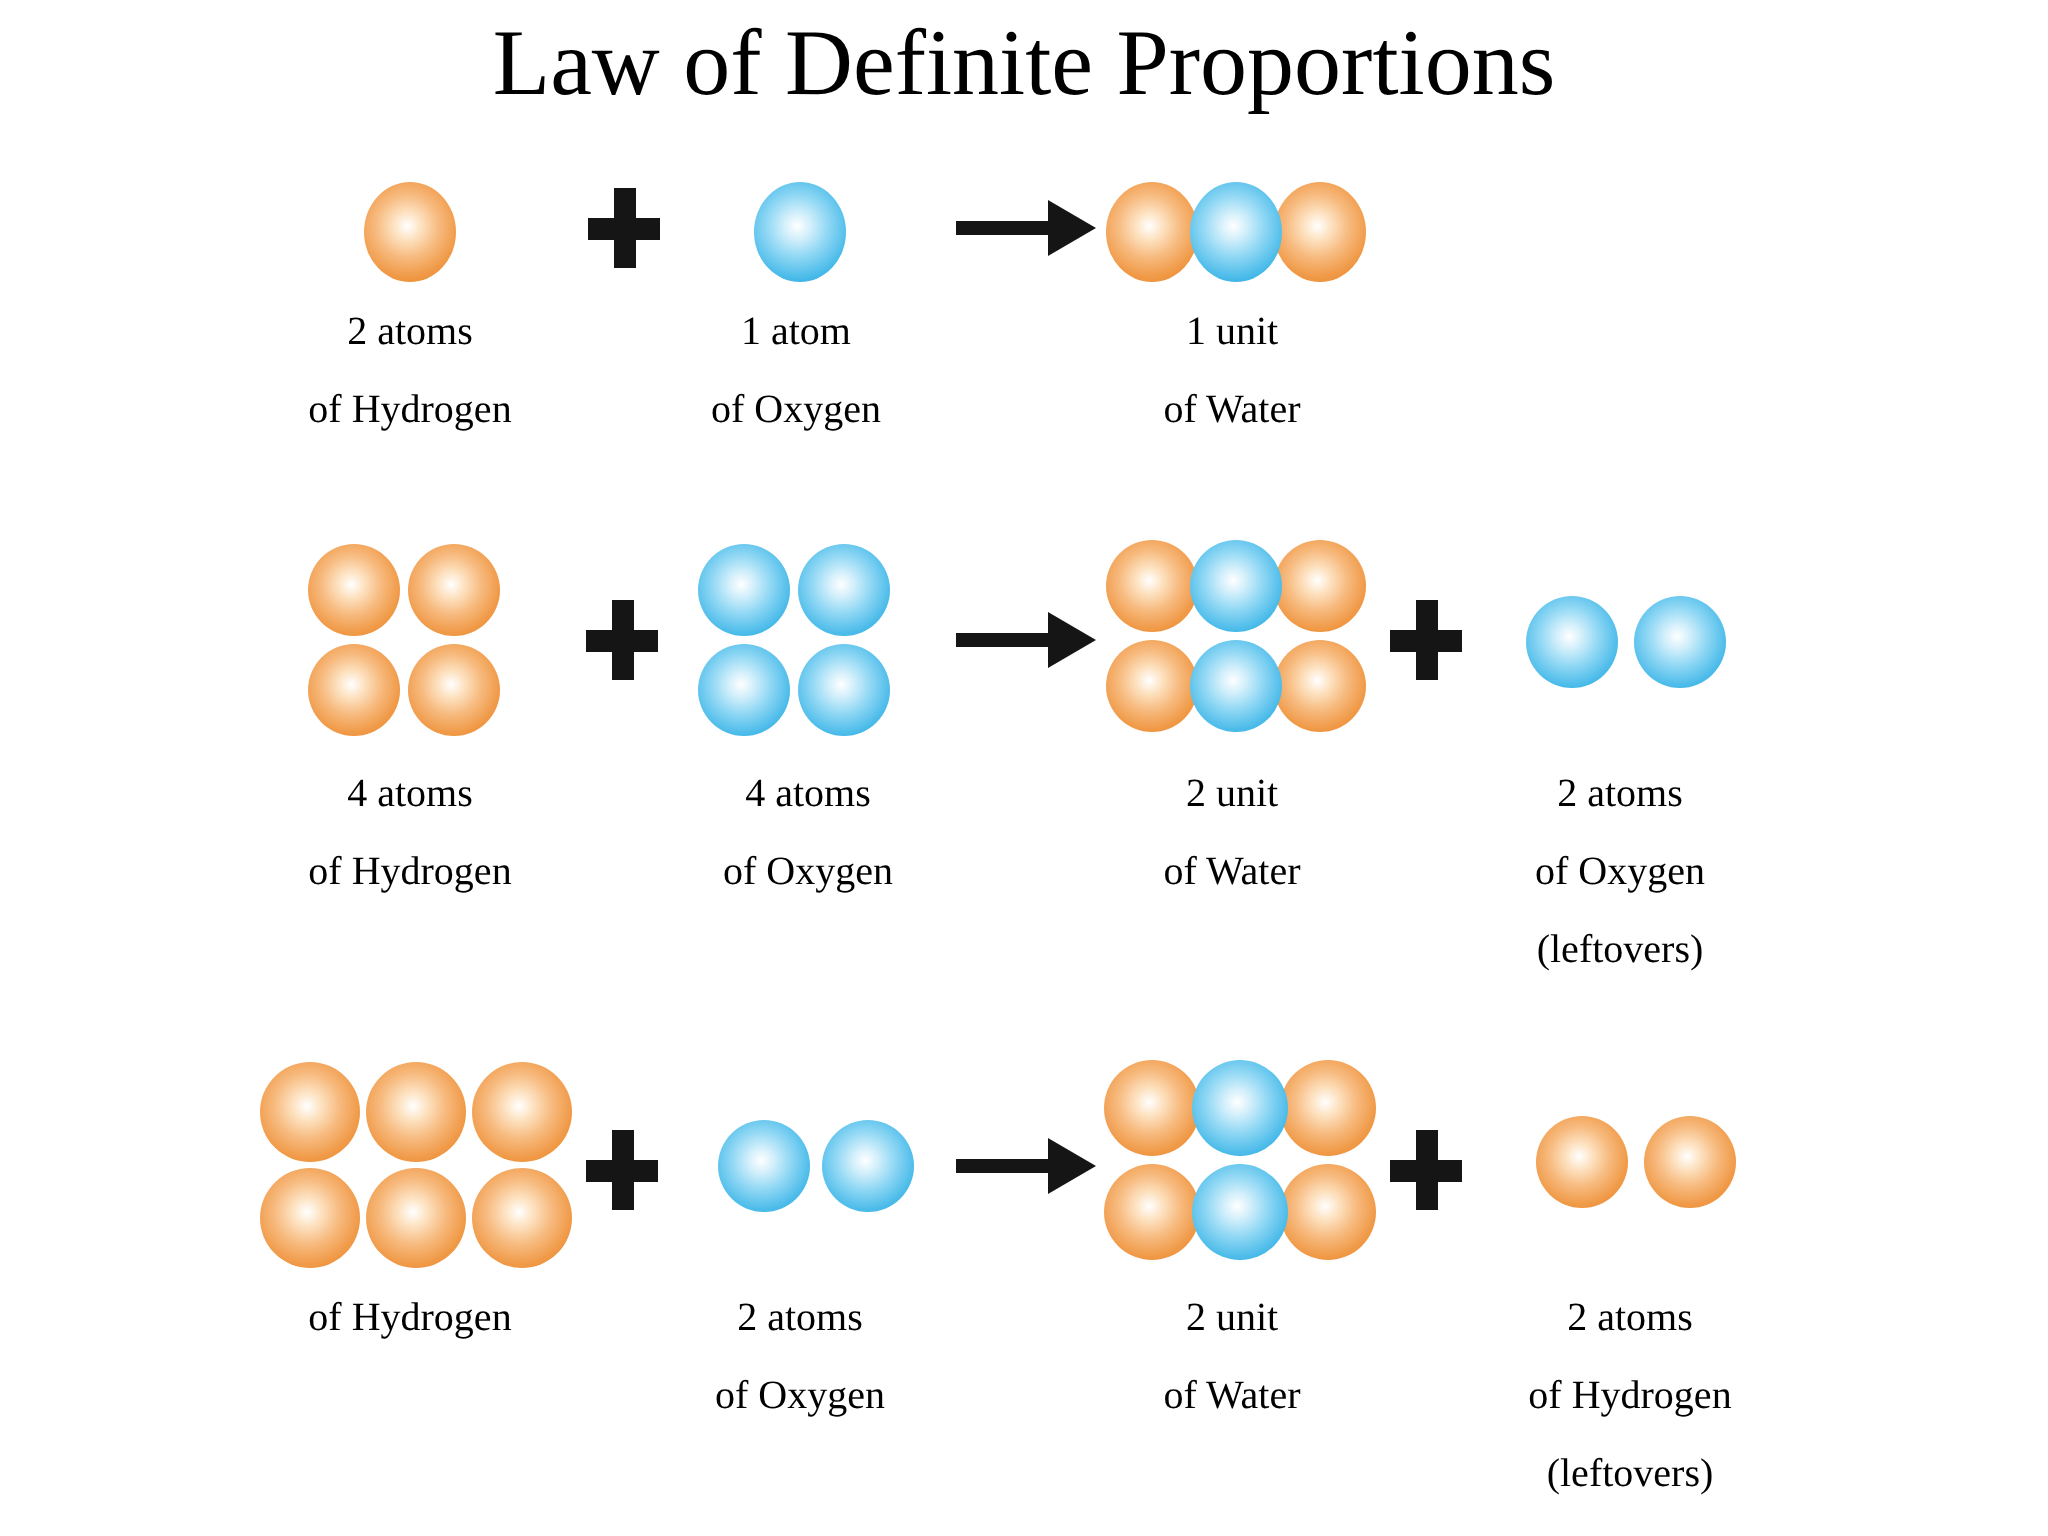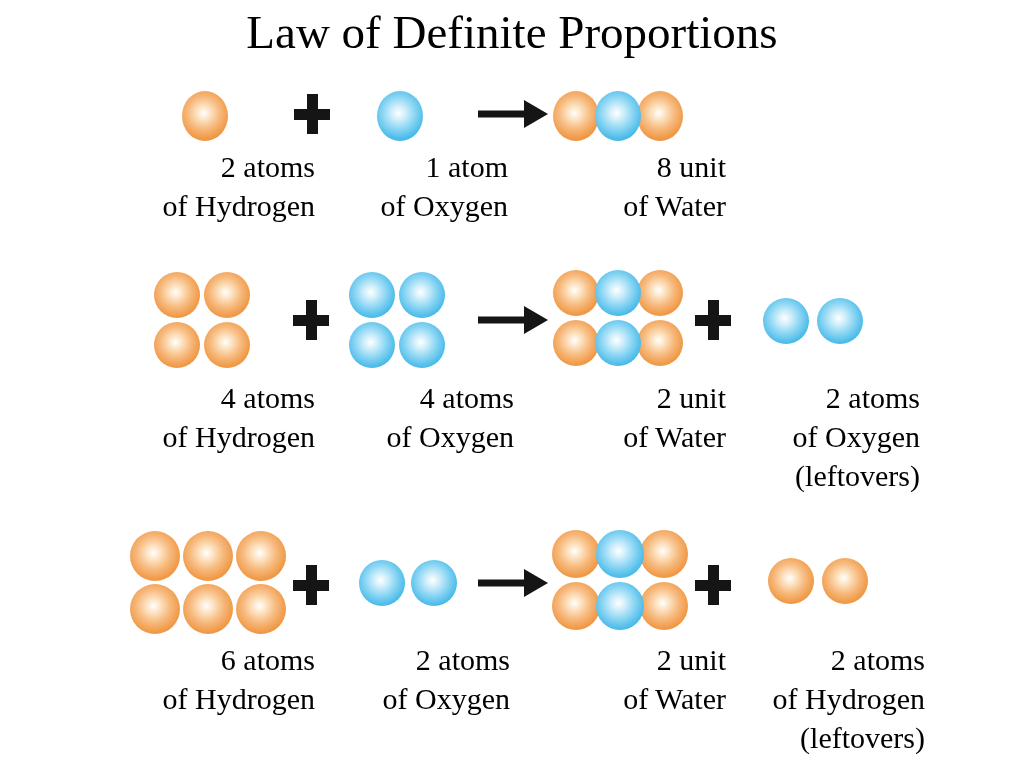--- a/index.html
+++ b/index.html
@@ -44,22 +44,22 @@
   .plus::before{
     content:"";position:absolute;left:0;right:0;top:50%;
     height:11px;margin-top:-5.5px;background:#151515;
   }
   .plus::after{
     content:"";position:absolute;top:0;bottom:0;left:50%;
     width:11px;margin-left:-5.5px;background:#151515;
   }
   
   .label{
-    position:absolute;width:220px;text-align:right;
-    font-size:30px;line-height:39px;white-space:nowrap;
+    position:absolute;width:220px;text-align:center;
+    font-size:20px;line-height:39px;white-space:nowrap;
   }
   .arrow-svg{display:block;}
 </style>
 </head>
 <body>
 
 <div id="canvas">
 
   <div class="title">Law of Definite Proportions</div>
 
@@ -88,21 +88,21 @@
 
   <div class="label" style="left:95px;top:147px;">
     <div>2 atoms</div>
     <div>of Hydrogen</div>
   </div>
   <div class="label" style="left:288px;top:147px;">
     <div>1 atom</div>
     <div>of Oxygen</div>
   </div>
   <div class="label" style="left:506px;top:147px;">
-    <div>8 unit</div>
+    <div>1 unit</div>
     <div>of Water</div>
   </div>
 
   <div class="abs grid2x2" style="left:154px;top:272px;">
     <div class="sphere orange"></div>
     <div class="sphere orange"></div>
     <div class="sphere orange"></div>
     <div class="sphere orange"></div>
   </div>
 
@@ -197,21 +197,20 @@
   </div>
 
   <div class="plus" style="left:695px;top:565px;"></div>
 
   <div class="abs pair" style="left:768px;top:558px;">
     <div class="sphere orange"></div>
     <div class="sphere orange"></div>
   </div>
 
   <div class="label" style="left:95px;top:640px;">
-    <div>6 atoms</div>
     <div>of Hydrogen</div>
   </div>
   <div class="label" style="left:290px;top:640px;">
     <div>2 atoms</div>
     <div>of Oxygen</div>
   </div>
   <div class="label" style="left:506px;top:640px;">
     <div>2 unit</div>
     <div>of Water</div>
   </div>

